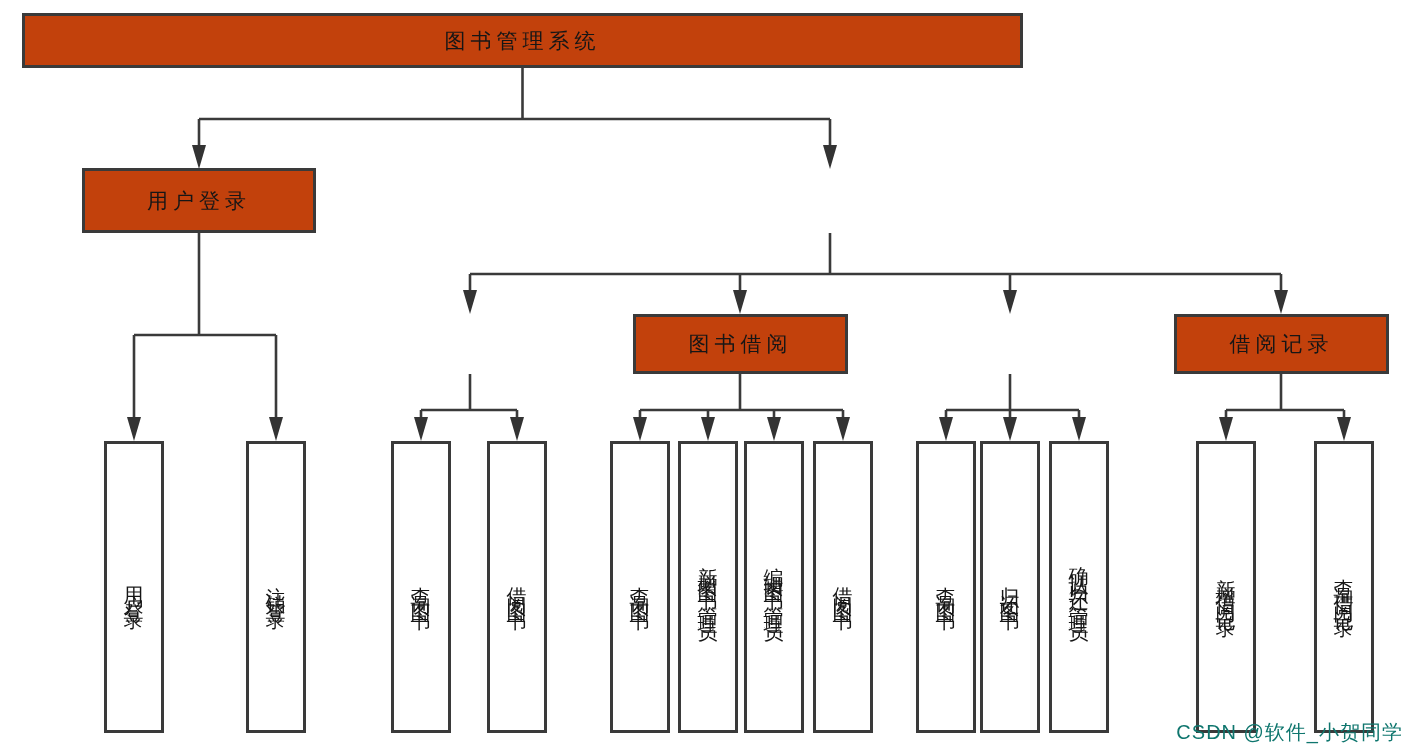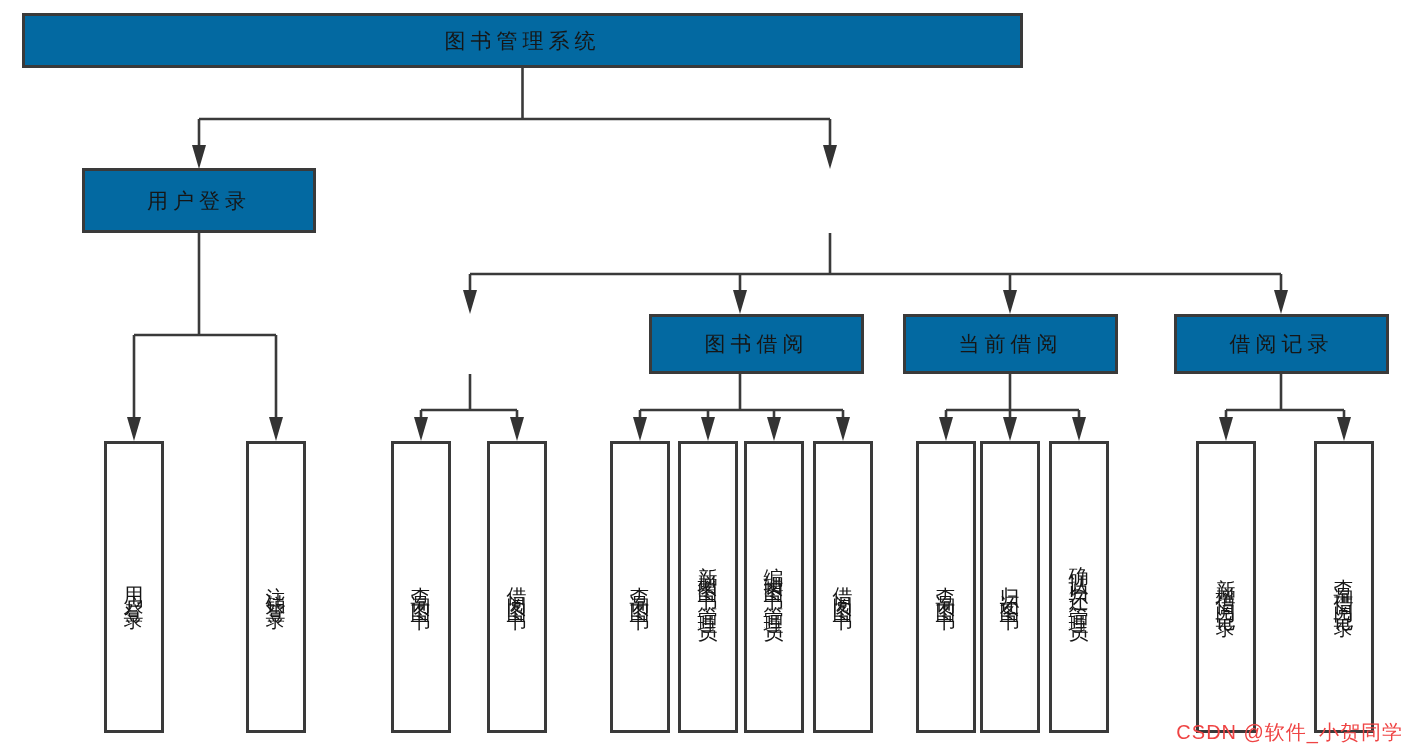--- a/index.html
+++ b/index.html
@@ -15,21 +15,21 @@
     position: absolute;
     left: 0; top: 0;
     width: 1405px; height: 747px;
   }
   .wires line { stroke: #3a3a3a; stroke-width: 2.6; }
   .wires polygon { fill: #333333; stroke: none; }
   .node {
     position: absolute;
     box-sizing: border-box;
     border: 3px solid #3a3a3a;
-    background: #0369a1;
+    background: #c2410c;
     display: flex;
     align-items: center;
     justify-content: center;
     font-size: 21px;
     letter-spacing: 5px;
     color: #161616;
     white-space: nowrap;
   }
   .leaf {
     position: absolute;
@@ -51,21 +51,21 @@
     letter-spacing: 8px;
     color: #161616;
     white-space: nowrap;
   }
   .watermark {
     position: absolute;
     right: 2px;
     bottom: 1px;
     font-size: 20px;
     letter-spacing: 1px;
-    color: #ef4444;
+    color: #0f766e;
     z-index: 5;
   }
 </style>
 </head>
 <body>
 
 <div class="stage">
 
   <svg class="wires" viewBox="0 0 1405 747" xmlns="http://www.w3.org/2000/svg">
 
@@ -140,22 +140,21 @@
       <polygon points="1219,417 1233,417 1226,441"></polygon>
       <line x1="1344" y1="410" x2="1344" y2="420"></line>
       <polygon points="1337,417 1351,417 1344,441"></polygon>
     </g>
   </svg>
 
   <div class="node" style="left:22px; top:13px; width:1001px; height:55px;">图书管理系统</div>
 
   <div class="node" style="left:82px; top:168px; width:234px; height:65px;">用户登录</div>
 
-  <div class="node" style="left:633px; top:314px; width:215px; height:60px;margin-left:16px;">图书借阅</div>
-  <div class="node" style="left:903px; top:314px; width:215px; height:60px;">当前借阅</div>
+  <div class="node" style="left:633px; top:314px; width:215px; height:60px;">图书借阅</div>
   <div class="node" style="left:1174px; top:314px; width:215px; height:60px;">借阅记录</div>
 
   <div class="leaf" style="left:104px;">
     <span>用户登录</span>
   </div>
   <div class="leaf" style="left:246px;">
     <span>注销登录</span>
   </div>
 
   <div class="leaf" style="left:391px;">

